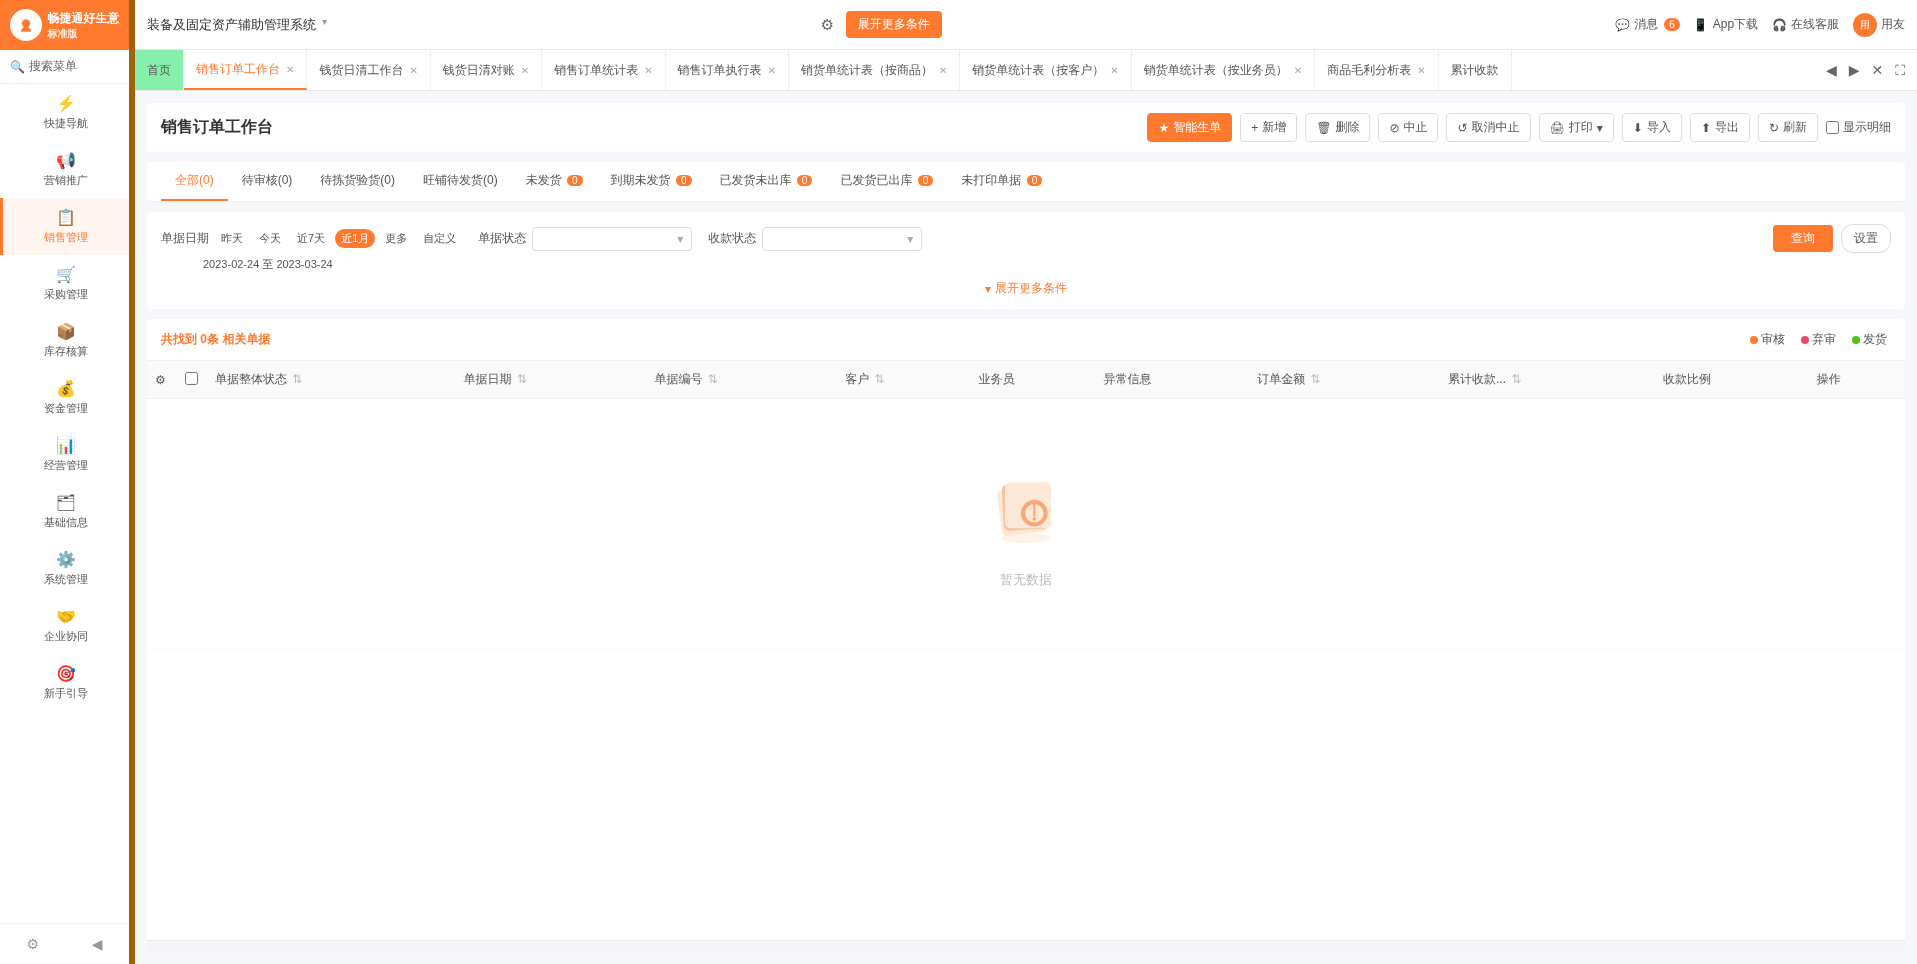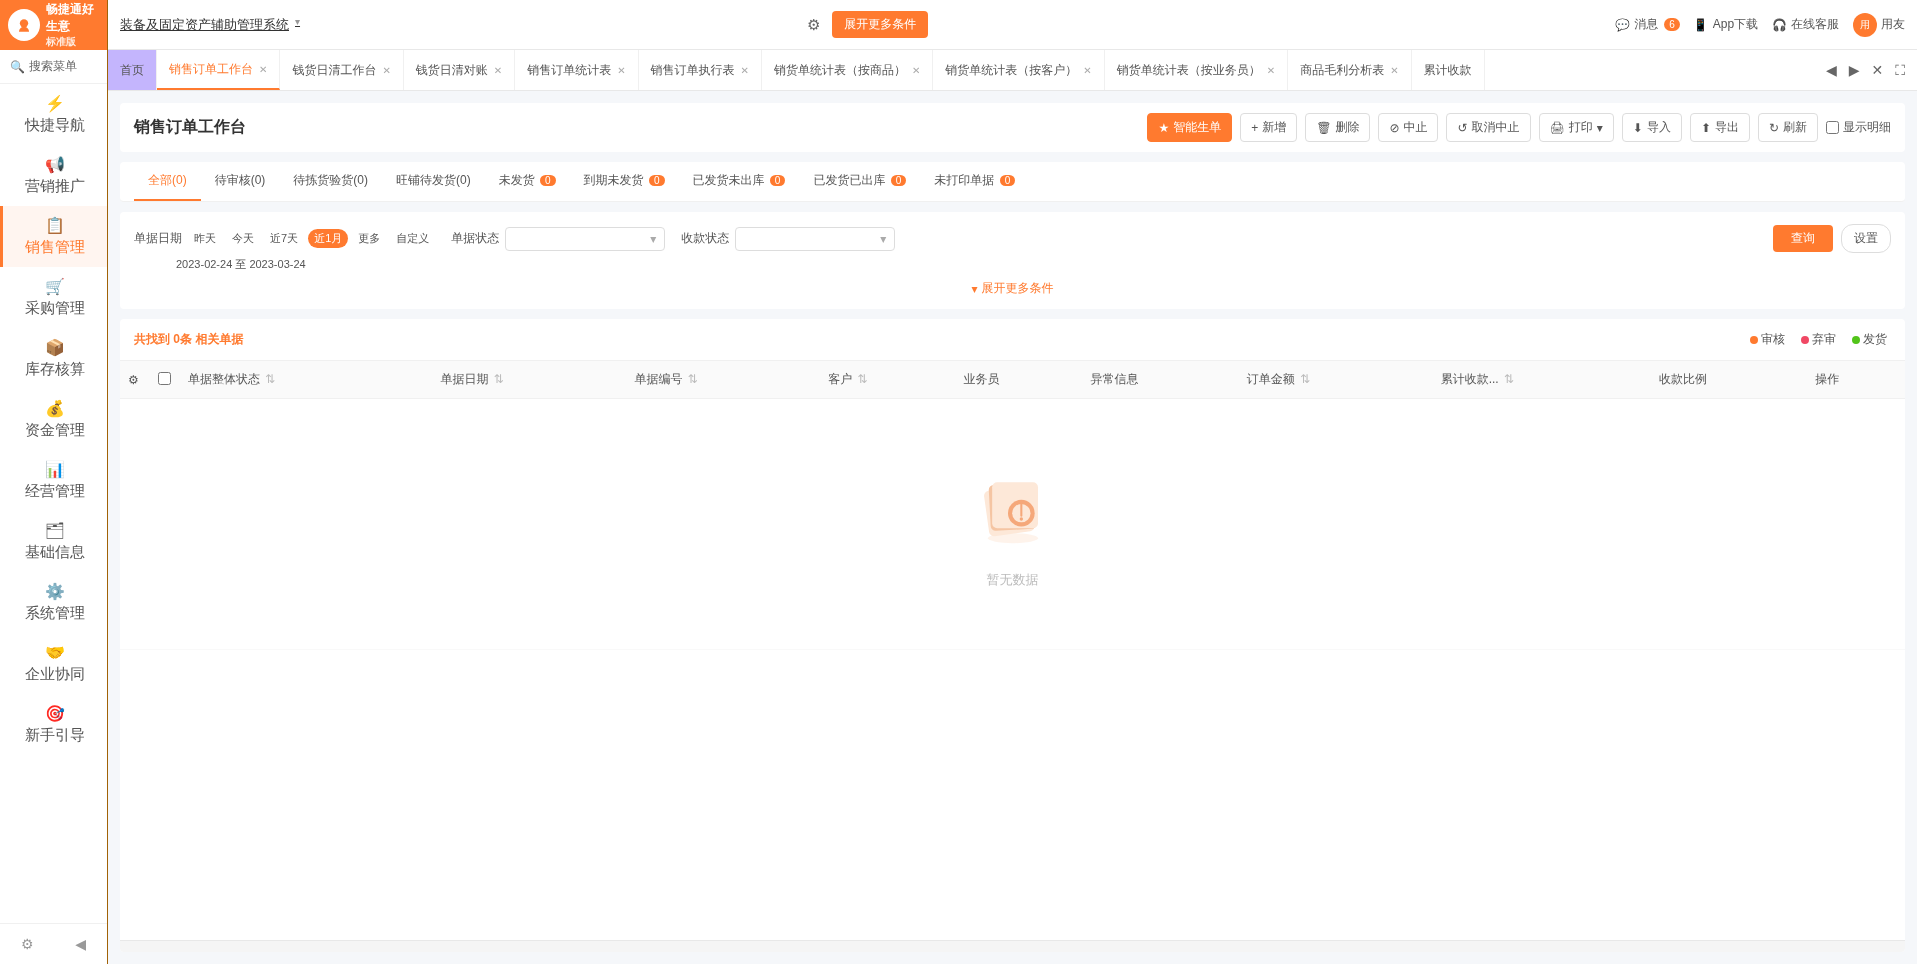--- a/index.html
+++ b/index.html
@@ -1,49 +1,49 @@
 <!DOCTYPE html>
 <html><head>
   <meta charset="utf-8">
   <style>
     * { box-sizing: border-box; margin: 0; padding: 0; }
     body { font-family: 'Microsoft YaHei', Arial, sans-serif; font-size: 12px; background: #f5f5f5; display: flex; height: 964px; overflow: hidden; }
 
     
-    .sidebar { width: 108px; background: #fff; display: flex; flex-direction: column; border-right: 1px solid #a16207; flex-shrink: 0; }
+    .sidebar { width: 135px; background: #fff; display: flex; flex-direction: column; border-right: 6px solid #a16207; flex-shrink: 0; }
     .sidebar-logo { background: #ff7a2f; height: 50px; display: flex; align-items: center; justify-content: center; color: #fff; font-size: 13px; font-weight: bold; padding: 0 8px; }
     .sidebar-logo-icon { width: 32px; height: 32px; background: #fff; border-radius: 50%; display: flex; align-items: center; justify-content: center; margin-right: 6px; flex-shrink: 0; }
     .sidebar-logo-icon svg { width: 20px; height: 20px; }
     .sidebar-search { display: flex; align-items: center; padding: 8px 10px; border-bottom: 1px solid #f0f0f0; cursor: pointer; color: #666; }
     .sidebar-item { display: flex; flex-direction: column; align-items: center; padding: 10px 0; cursor: pointer; color: #555; border-left: 3px solid transparent; }
     .sidebar-item.active { background: #fff5f0; color: #ff7a2f; border-left: 3px solid #ff7a2f; }
     .sidebar-item-icon { font-size: 16px; margin-bottom: 3px; }
-    .sidebar-item-label { font-size: 15px; }
+    .sidebar-item-label { font-size: 11px; }
     .sidebar-bottom { margin-top: auto; border-top: 1px solid #f0f0f0; padding: 8px 0; display: flex; justify-content: space-around; }
     .sidebar-bottom-btn { cursor: pointer; color: #999; font-size: 14px; padding: 4px; }
 
     
     .main { flex: 1; display: flex; flex-direction: column; overflow: hidden; }
 
     
     .topbar { height: 50px; background: #fff; display: flex; align-items: center; padding: 0 12px; border-bottom: 1px solid #e8e8e8; flex-shrink: 0; }
-    .topbar-title { font-size: 13px; color: #333; flex: 1; display: flex; align-items: flex-start; gap: 6px; text-decoration: underline; }
+    .topbar-title { font-size: 13px; color: #333; flex: 1; display: flex; align-items: flex-start; gap: 6px; }
     .topbar-arrow { color: #999; font-size: 10px; }
     .topbar-actions { display: flex; align-items: center; gap: 12px; }
     .topbar-gear { color: #666; cursor: pointer; font-size: 15px; }
     .topbar-solution-btn { background: #ff7a2f; color: #fff; border: none; padding: 5px 12px; border-radius: 4px; cursor: pointer; font-size: 12px; }
     .topbar-right { display: flex; align-items: center; gap: 14px; color: #555; font-size: 12px; }
     .topbar-right-item { display: flex; align-items: center; gap: 4px; cursor: pointer; }
     .badge { background: #ff7a2f; color: #fff; border-radius: 10px; padding: 1px 5px; font-size: 10px; margin-left: 2px; }
 
     
     .tabbar { background: #fff; display: flex; align-items: center; border-bottom: 1px solid #e8e8e8; flex-shrink: 0; overflow: hidden; }
     .tab { display: flex; align-items: center; padding: 0 12px; height: 40px; cursor: pointer; color: #555; font-size: 12px; white-space: nowrap; border-right: 1px solid #f0f0f0; flex-shrink: 0; }
     .tab.active { background: #fff; color: #ff7a2f; border-bottom: 2px solid #ff7a2f; }
-    .tab-home { background: #c4b5fd; color: #555; border-bottom: none; }
+    .tab-home { background: #86efac; color: #555; border-bottom: none; }
     .tab-close { margin-left: 6px; color: #aaa; font-size: 10px; }
     .tabbar-nav { display: flex; align-items: center; margin-left: auto; padding: 0 8px; gap: 4px; }
     .tabbar-nav-btn { cursor: pointer; color: #666; font-size: 14px; padding: 2px 4px; }
 
     
     .content { flex: 1; overflow: auto; background: #f5f7fa; padding: 12px; display: flex; flex-direction: column; gap: 10px; }
 
     
     .page-header { display: flex; align-items: center; justify-content: space-between; background: #fff; padding: 10px 14px; border-radius: 4px; }
     .page-title { font-size: 16px; font-weight: bold; color: #333; }

